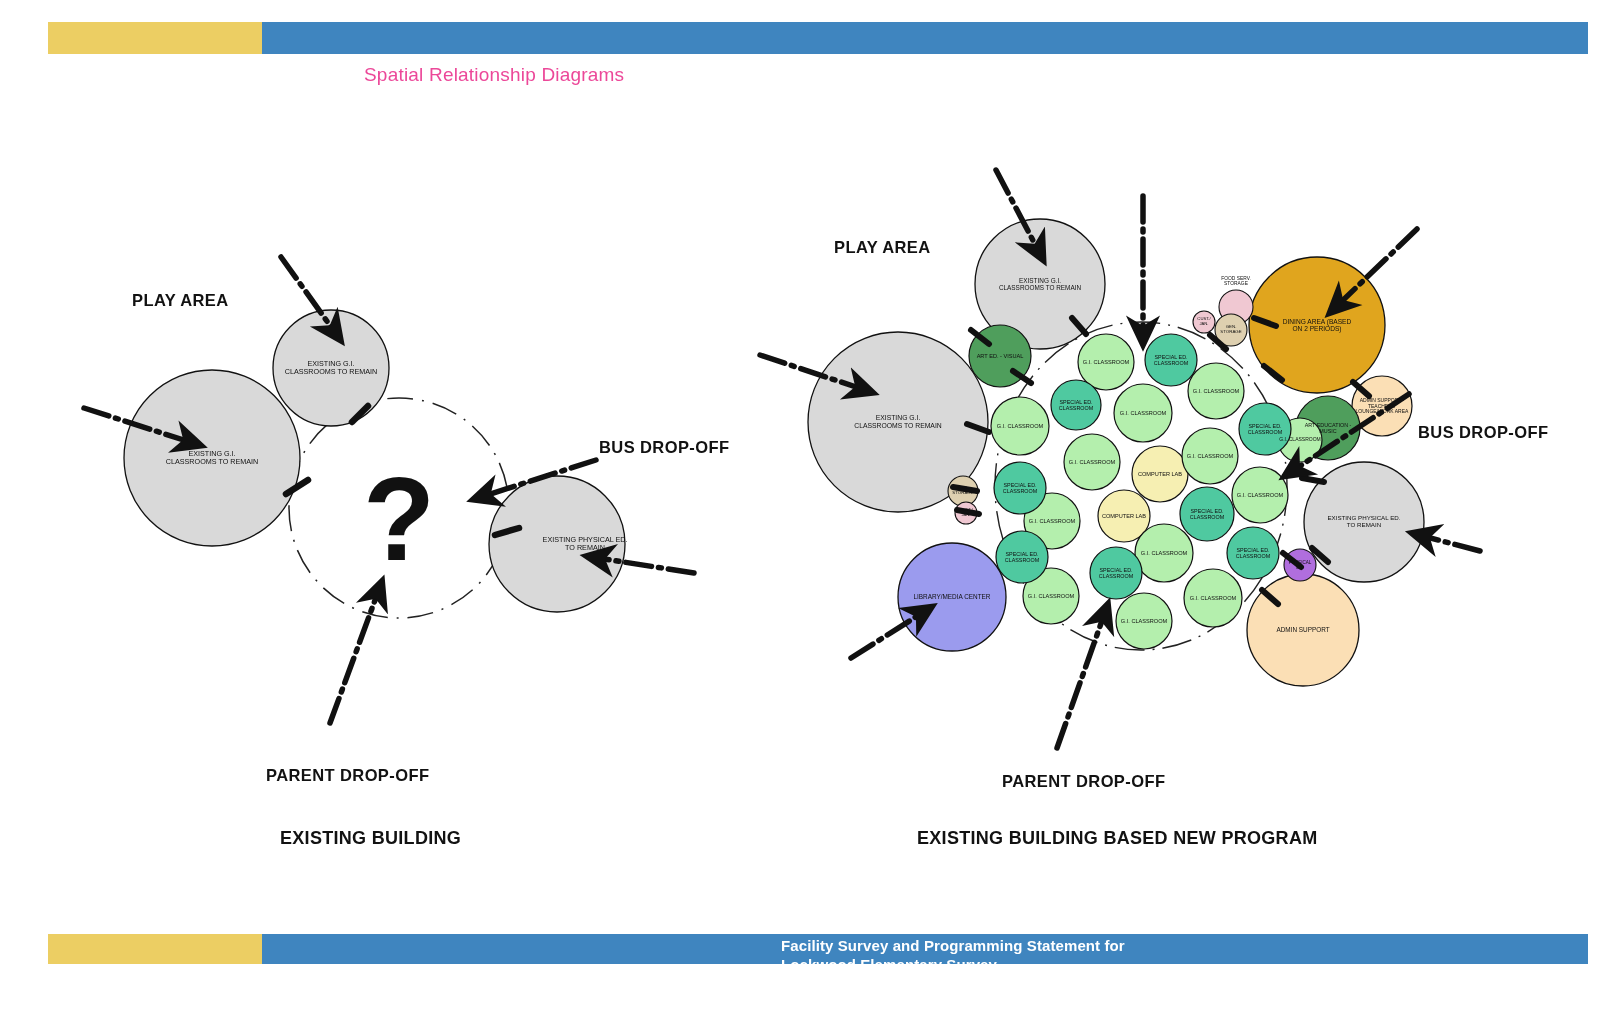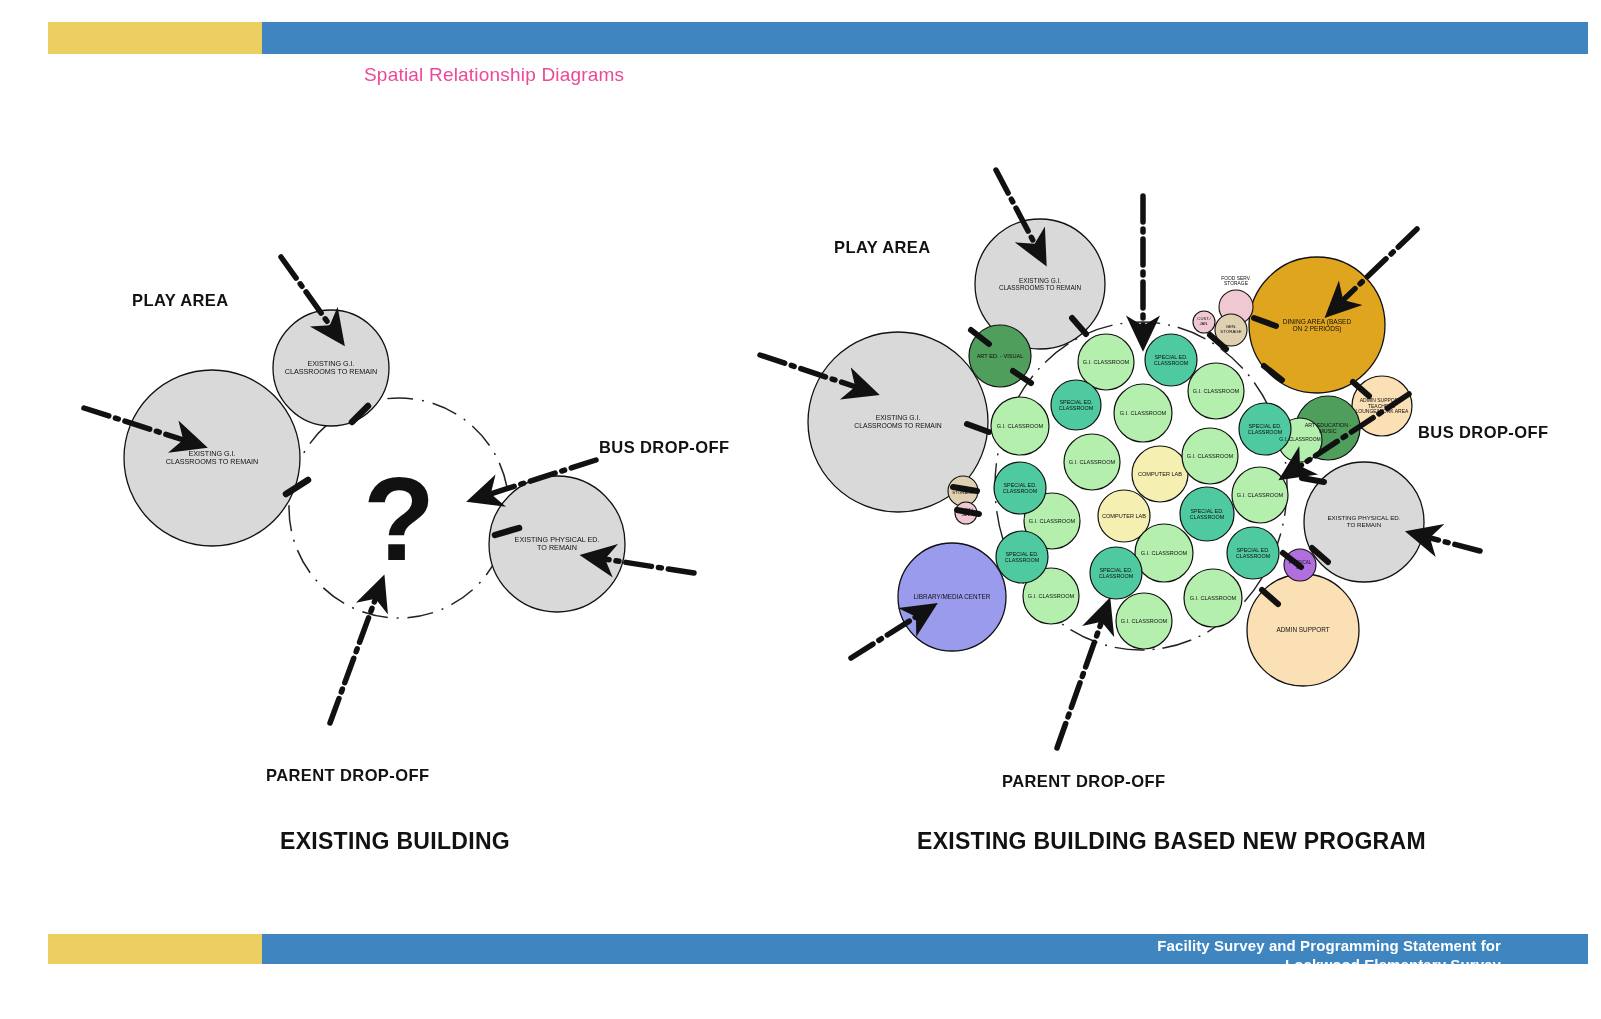--- a/index.html
+++ b/index.html
@@ -63,21 +63,20 @@
     flex: 1;
     height: 100%;
     background: #3f85bf;
     position: relative;
   }
   #footer-text {
     position: absolute;
     right: 100px;
     top: 936px;
     width: 720px;
-    text-align: right;
     color: #ffffff;
     font-size: 15px;
     font-weight: bold;
     line-height: 1.28;
     letter-spacing: 0.1px;
   }
   #footer-text .line { display: block; }
 
   
   .stage {
@@ -86,21 +85,21 @@
     top: 0;
     width: 1601px;
     height: 1019px;
     pointer-events: none;
   }
   .stage svg { display: block; }
 
   
   .big-caption {
     position: absolute;
-    font-size: 23px;
+    font-size: 18px;
     font-weight: bold;
     letter-spacing: 0.3px;
     color: #121212;
     white-space: nowrap;
   }
   .area-label {
     position: absolute;
     font-size: 16.5px;
     font-weight: bold;
     letter-spacing: 0.4px;
@@ -255,21 +254,21 @@
     </g>
   </g>
 </svg>
 </div>
 
 <div id="bubble-text-layer">
     <div class="bubble-label" style="font-size: 7.2px; left: 212px; top: 458px; width: 184.8px;">EXISTING G.I.
 CLASSROOMS TO REMAIN</div>
     <div class="bubble-label" style="font-size: 7.2px; left: 331px; top: 368px; width: 121.8px;">EXISTING G.I.
 CLASSROOMS TO REMAIN</div>
-    <div class="bubble-label" style="font-size: 7.2px; left: 557px; top: 544px; width: 142.8px;">EXISTING PHYSICAL ED.
+    <div class="bubble-label" style="font-size: 7.2px; left: 585px; top: 544px; width: 142.8px;">EXISTING PHYSICAL ED.
 TO REMAIN</div>
     <div class="bubble-label" style="font-size: 6.8px; left: 898px; top: 422px; width: 189px;">EXISTING G.I.
 CLASSROOMS TO REMAIN</div>
     <div class="bubble-label" style="font-size: 6.4px; left: 1040px; top: 284px; width: 136.5px;">EXISTING G.I.
 CLASSROOMS TO REMAIN</div>
     <div class="bubble-label" style="font-size: 6.2px; left: 1364px; top: 522px; width: 126px;">EXISTING PHYSICAL ED.
 TO REMAIN</div>
     <div class="bubble-label" style="font-size: 5.6px; left: 1000px; top: 356px; width: 65.1px;">ART ED. - VISUAL</div>
     <div class="bubble-label" style="font-size: 5.4px; left: 1328px; top: 428px; width: 67.2px;">ART EDUCATION -
 MUSIC</div>

